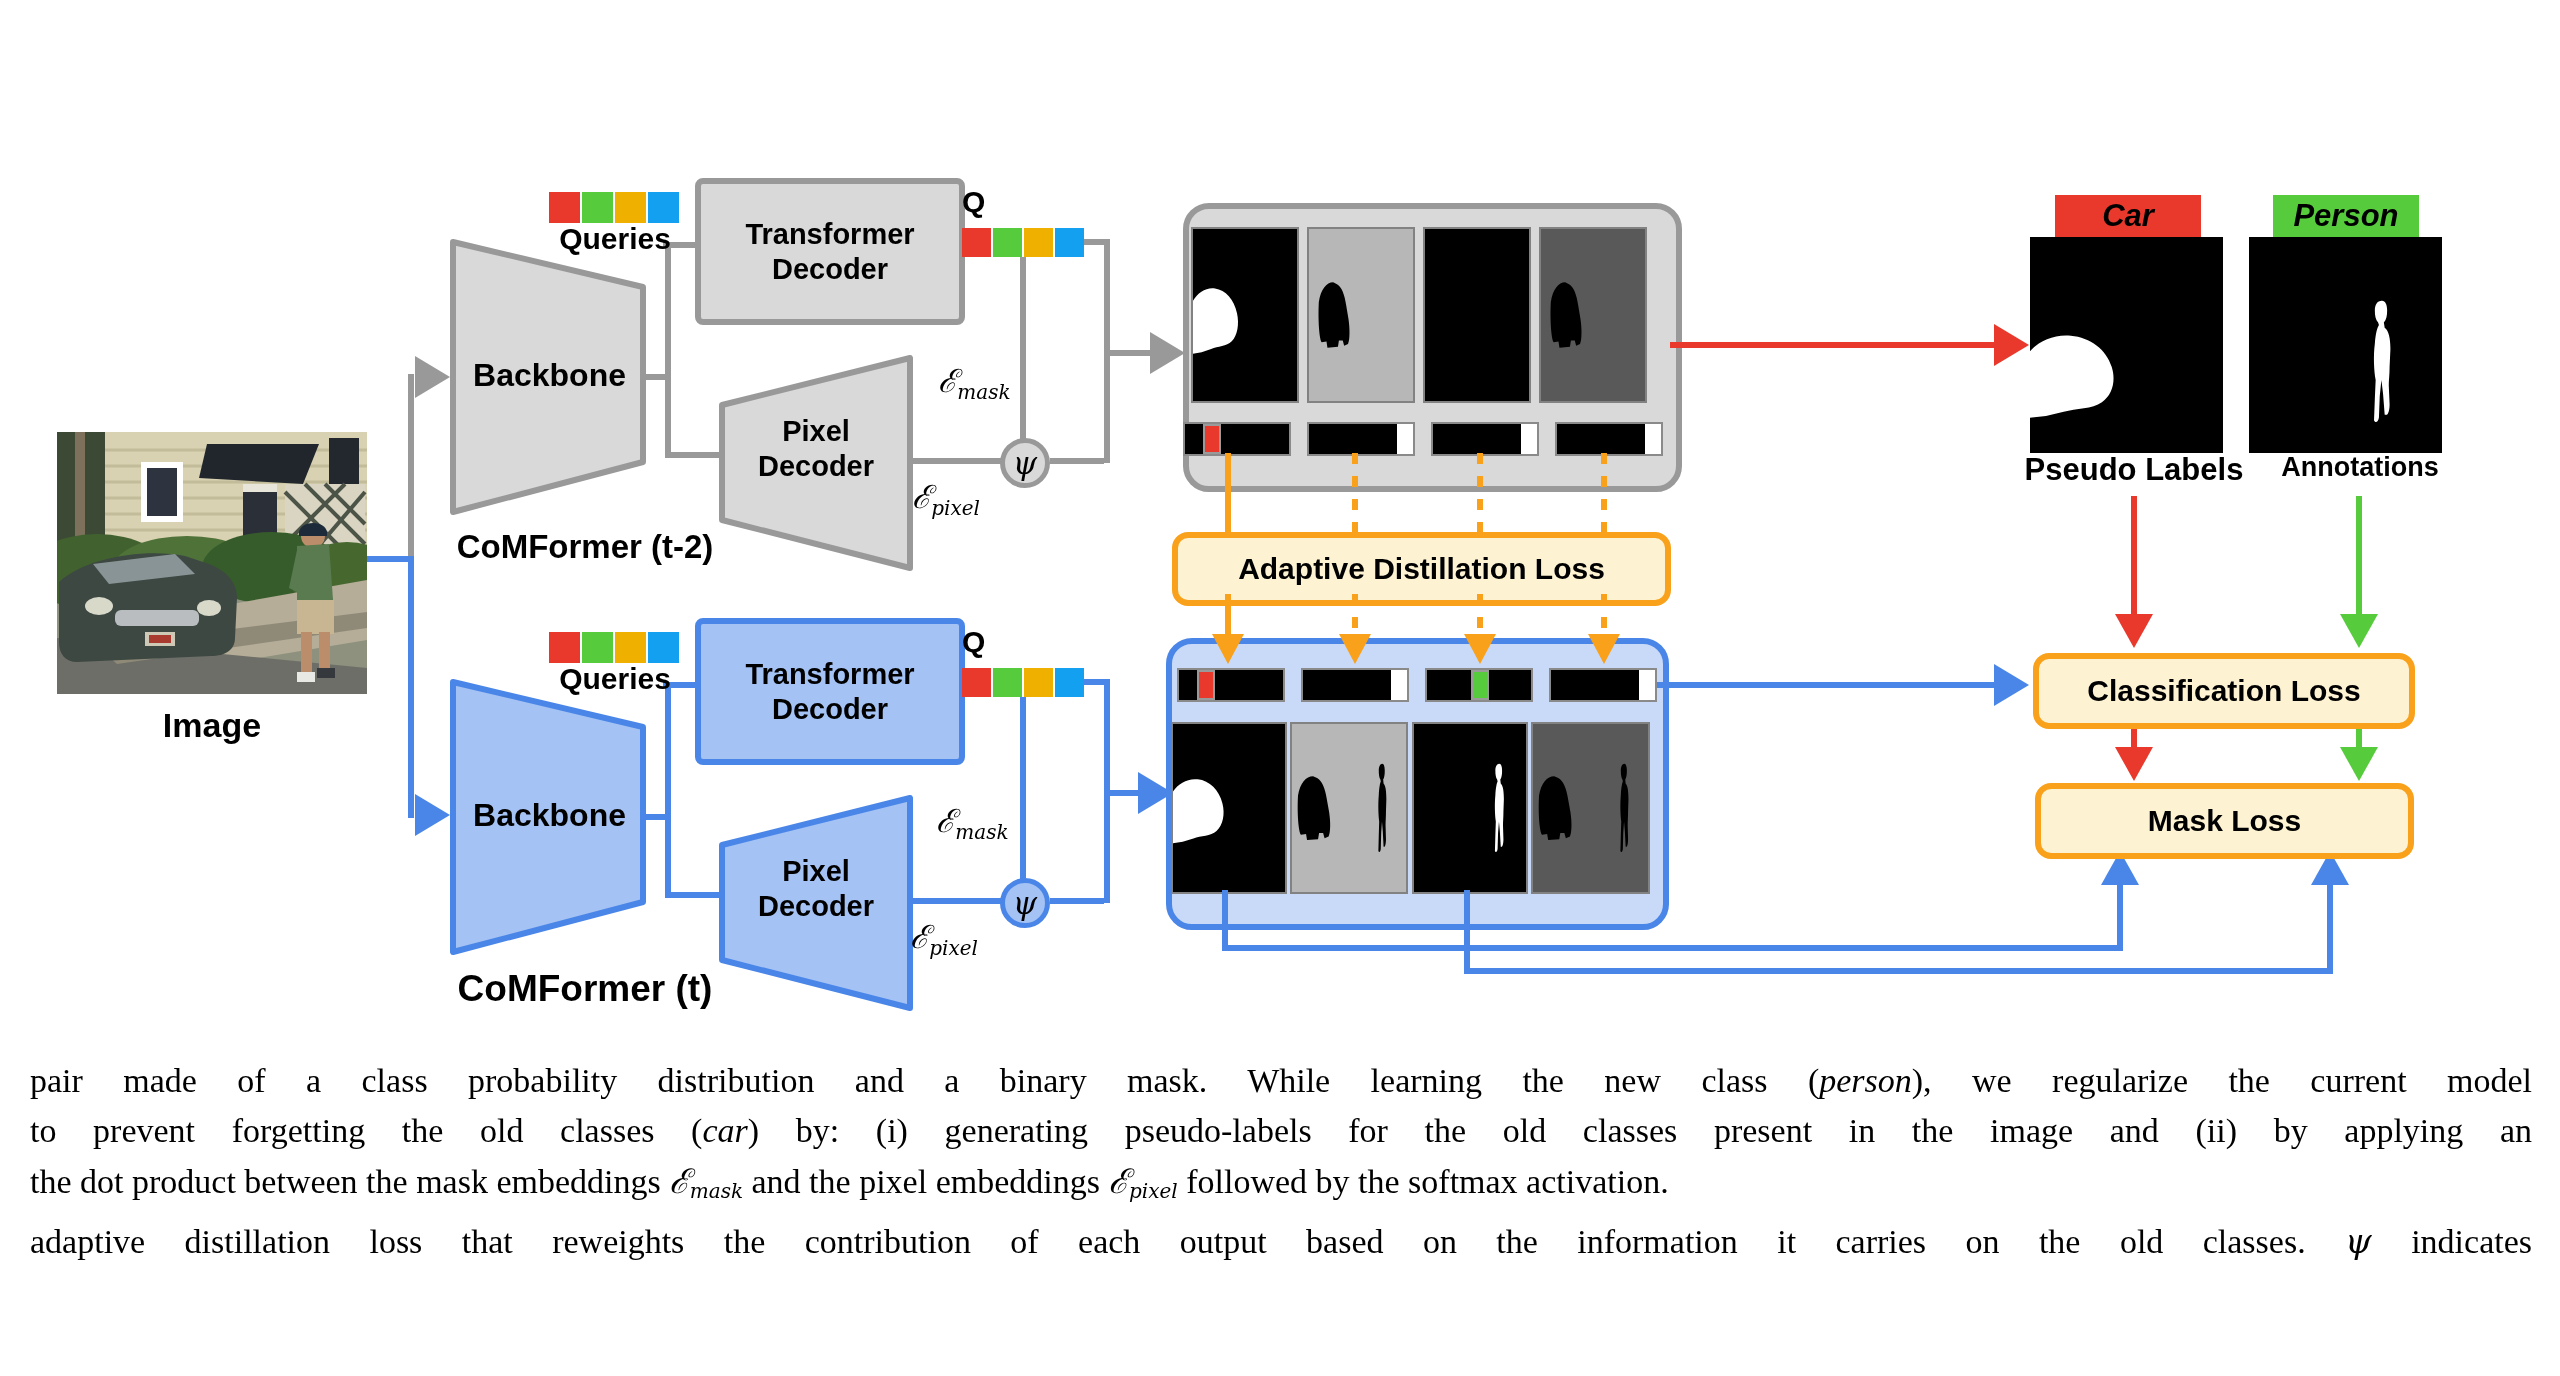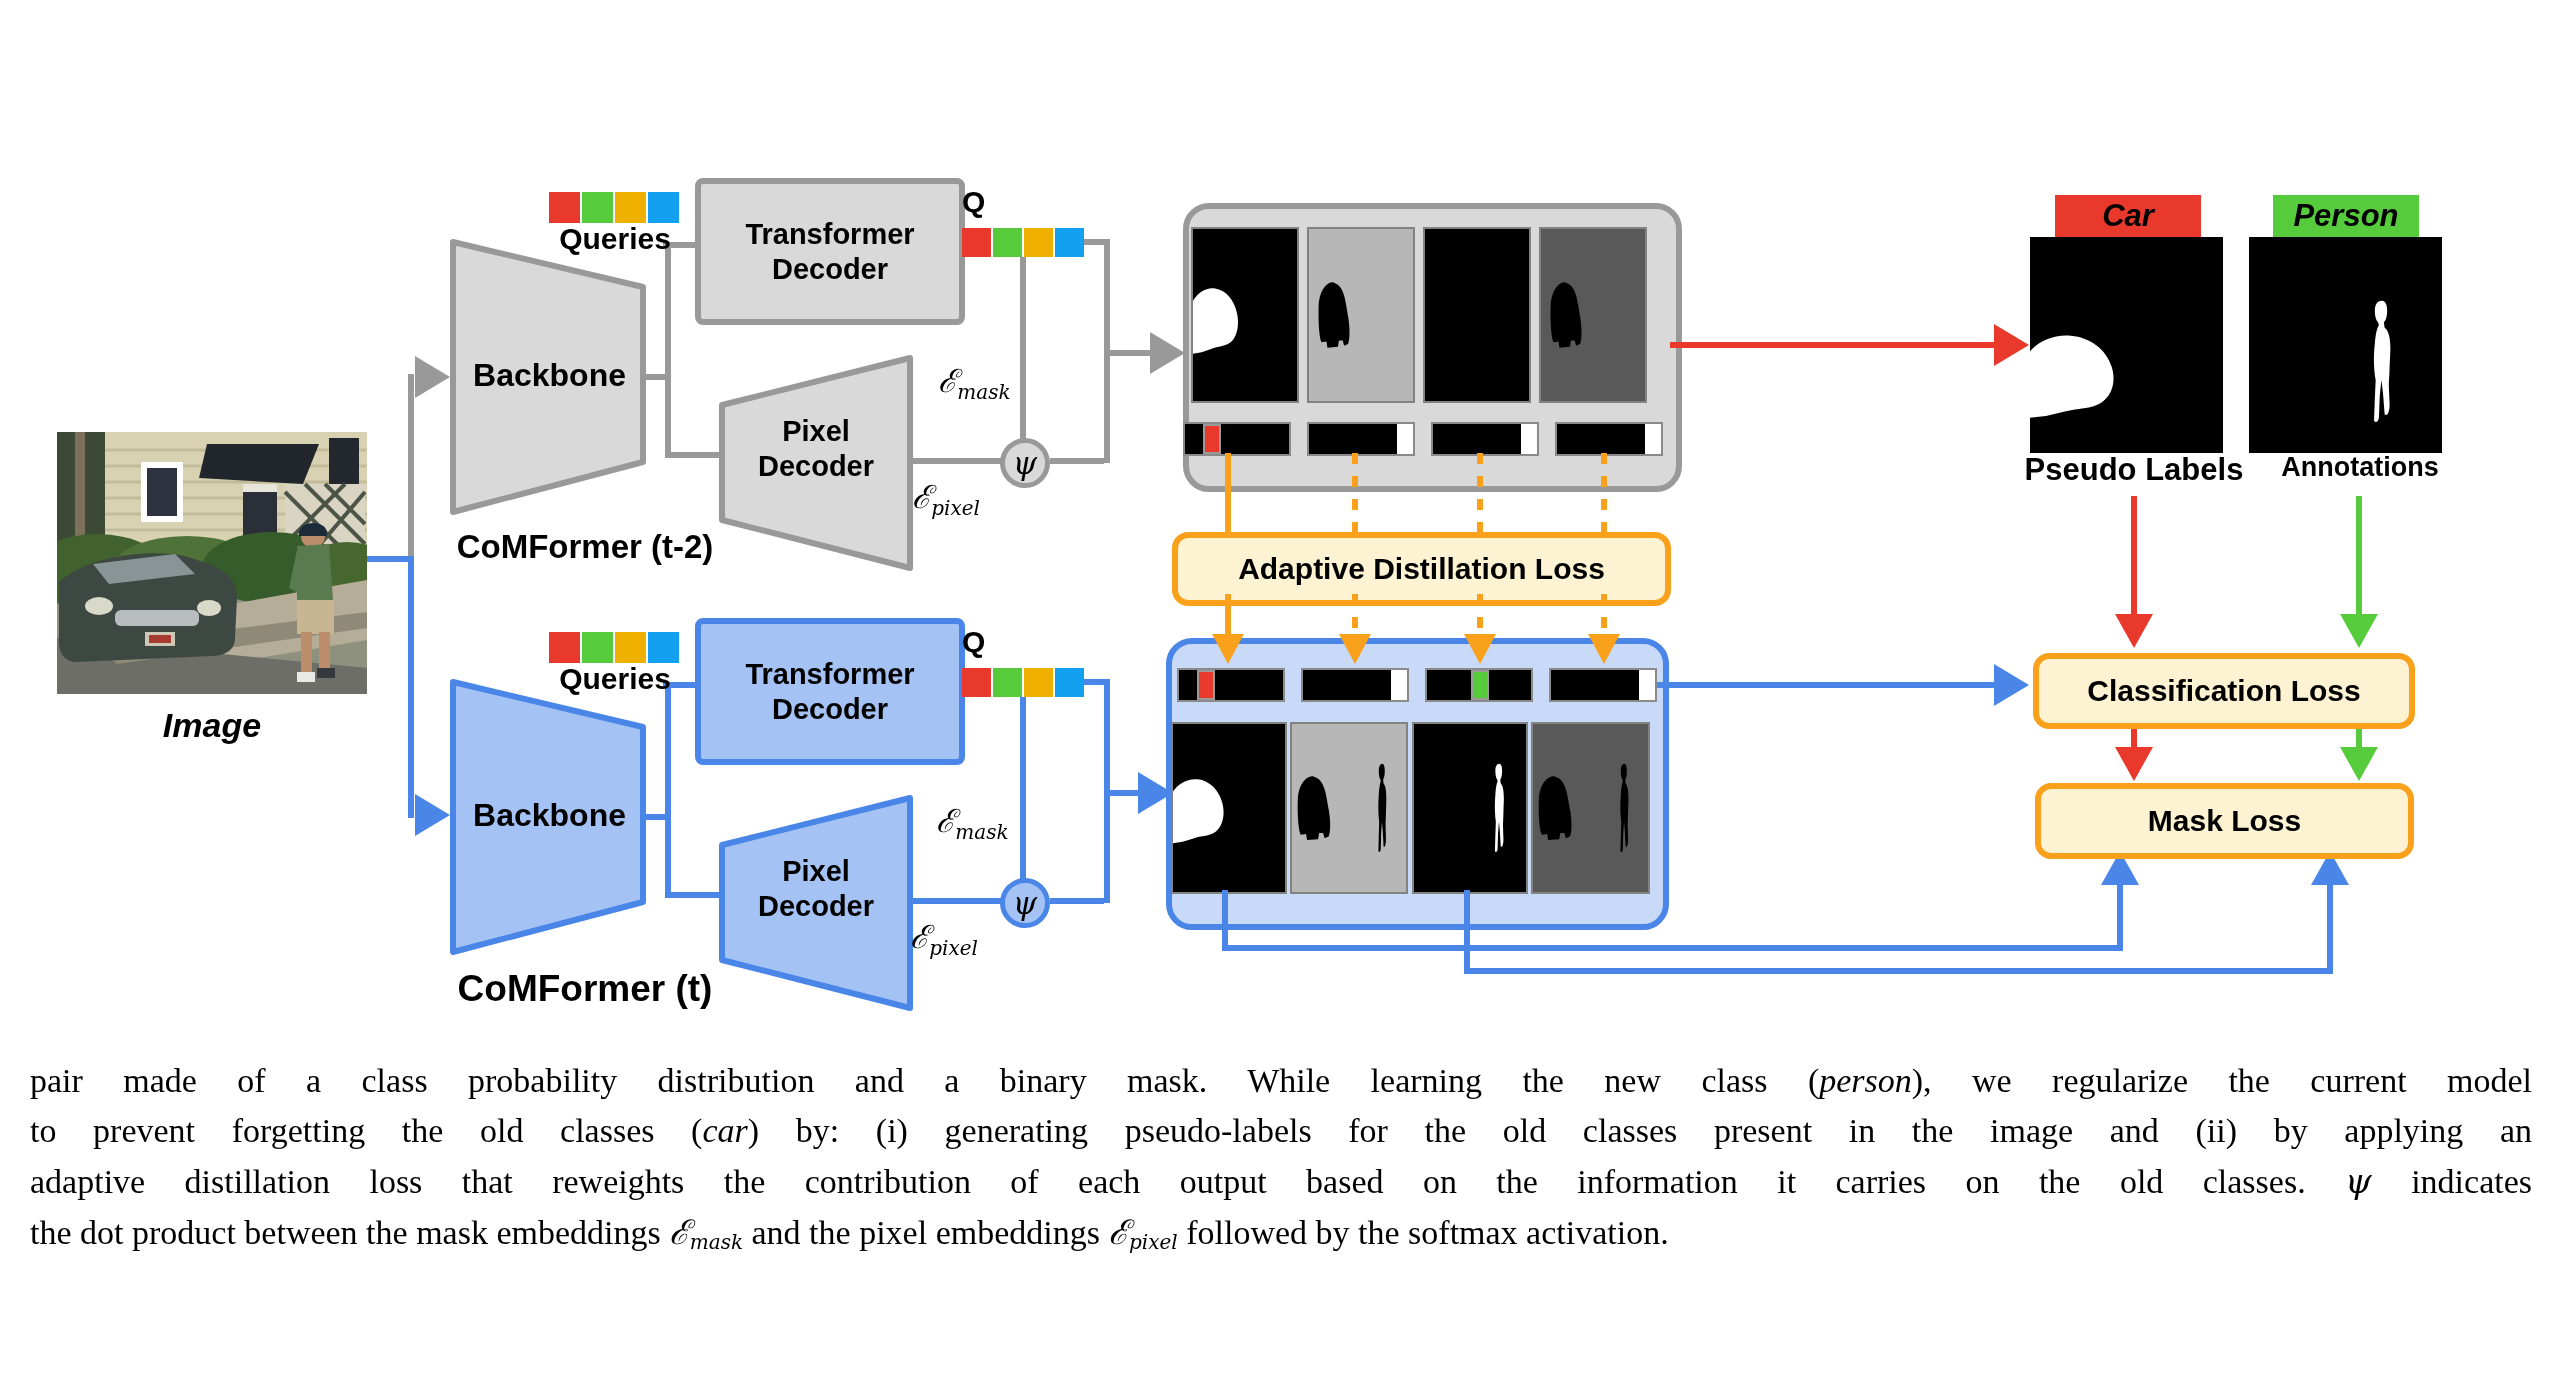--- a/index.html
+++ b/index.html
@@ -113,21 +113,21 @@
     <circle cx="256" cy="104" r="12" fill="#bb8d6a"></circle>
     <path d="M242 100 C244 88 268 88 270 100 L270 104 L242 104 Z" fill="#1c2a3a"></path>
     <path d="M240 114 L272 112 L276 168 L240 170 Z" fill="#5a7a50"></path>
     <path d="M240 118 L232 156 L240 160 Z" fill="#5a7a50"></path>
     <rect x="240" y="168" width="37" height="34" fill="#c7b691"></rect>
     <rect x="244" y="200" width="11" height="44" fill="#bb8d6a"></rect>
     <rect x="262" y="200" width="11" height="40" fill="#bb8d6a"></rect>
     <rect x="240" y="240" width="18" height="10" fill="#e8e8e4"></rect>
     <rect x="260" y="236" width="18" height="10" fill="#35393d"></rect>
   </svg>
-  <div class="lbl ctr" style="left:57px;top:706px;width:310px;font-size:34px;font-style:italic;">Image</div>
+  <div class="lbl ctr" style="left:57px;top:706px;width:310px;font-size:34px;">Image</div>
 
   <div class="line" style="left:367px;top:556px;width:44px;height:6px;background:var(--blue-border);"></div>
   <div class="line" style="left:408px;top:374px;width:6px;height:186px;background:var(--gray-border);"></div>
   <div class="line" style="left:408px;top:556px;width:6px;height:262px;background:var(--blue-border);"></div>
   <div class="arr arr-r" style="left:415px;top:356px;border-left-color:var(--gray-border);"></div>
   <div class="arr arr-r" style="left:415px;top:794px;border-left-color:var(--blue-border);"></div>
 
   <svg class="abs" style="left:450px;top:238px;z-index:3;" width="200" height="280" viewBox="0 0 200 280">
     <polygon points="3,4 193,49 193,224 3,274" fill="var(--gray-fill)" stroke="var(--gray-border)" stroke-width="6" stroke-linejoin="round"></polygon>
   </svg>
@@ -383,17 +383,17 @@
   <div class="line" style="left:2356px;top:717px;width:6px;height:34px;background:var(--green);"></div>
   <div class="arr arr-d" style="left:2340px;top:747px;border-top-color:var(--green);"></div>
 
   <div class="loss" style="left:2035px;top:783px;width:367px;height:64px;">
     <span>Mask Loss</span>
   </div>
 
   <div id="caption">
     <div class="cap-line"><span class="s-r">pair made of a class probability distribution and a binary mask.  While learning the new class (</span><span class="s-i">person</span><span class="s-r">), we regularize the current model</span></div>
     <div class="cap-line"><span class="s-r">to prevent forgetting the old classes (</span><span class="s-i">car</span><span class="s-r">) by: (i) generating pseudo-labels for the old classes present in the image and (ii) by applying an</span></div>
+    <div class="cap-line last"><span class="s-r">the dot product between the mask embeddings </span><span class="s-m">ℰ</span><span class="s-ms">mask</span><span class="s-r"> and the pixel embeddings </span><span class="s-m">ℰ</span><span class="s-ms">pixel</span><span class="s-r"> followed by the softmax activation.</span></div>
     <div class="cap-line"><span class="s-r">adaptive distillation loss that reweights the contribution of each output based on the information it carries on the old classes.  </span><span class="s-m">ψ</span><span class="s-r"> indicates</span></div>
-    <div class="cap-line last"><span class="s-r">the dot product between the mask embeddings </span><span class="s-m">ℰ</span><span class="s-ms">mask</span><span class="s-r"> and the pixel embeddings </span><span class="s-m">ℰ</span><span class="s-ms">pixel</span><span class="s-r"> followed by the softmax activation.</span></div>
   </div>
 
 </div>
 
 </body></html>

